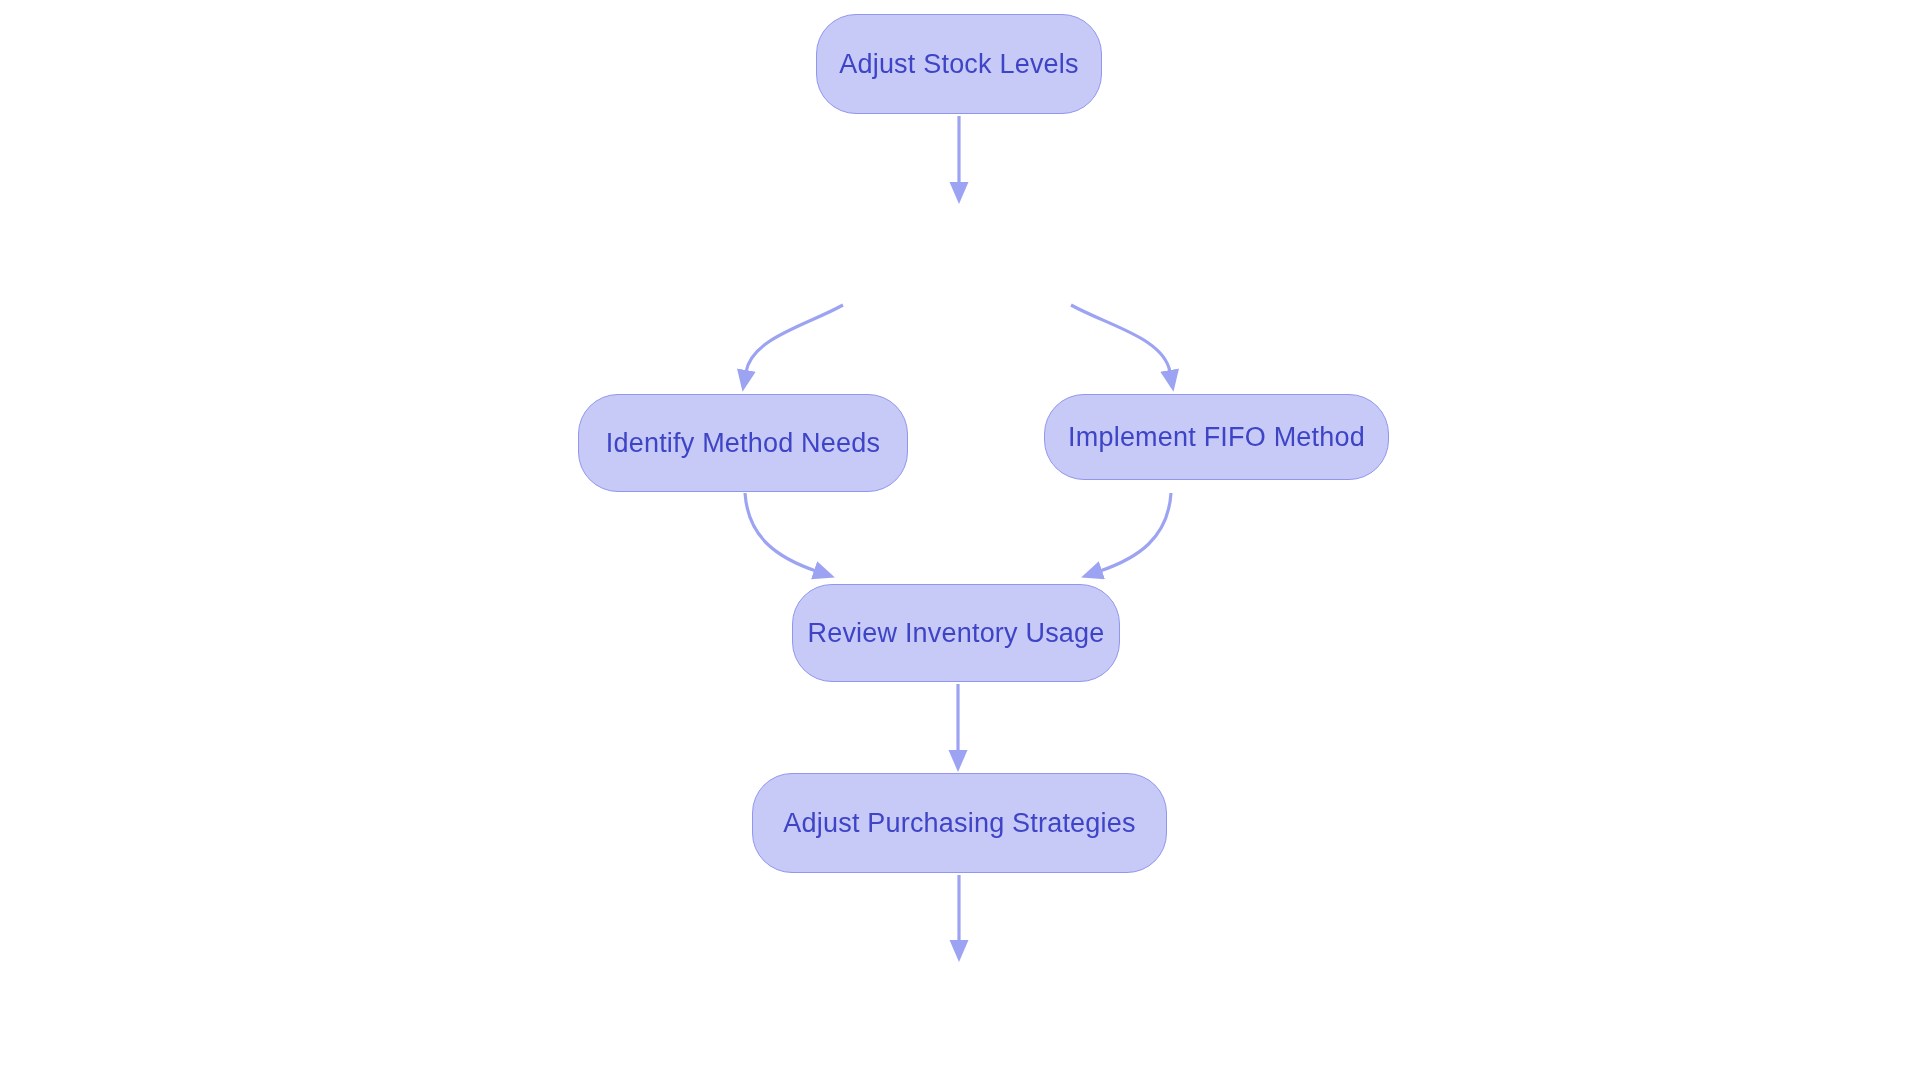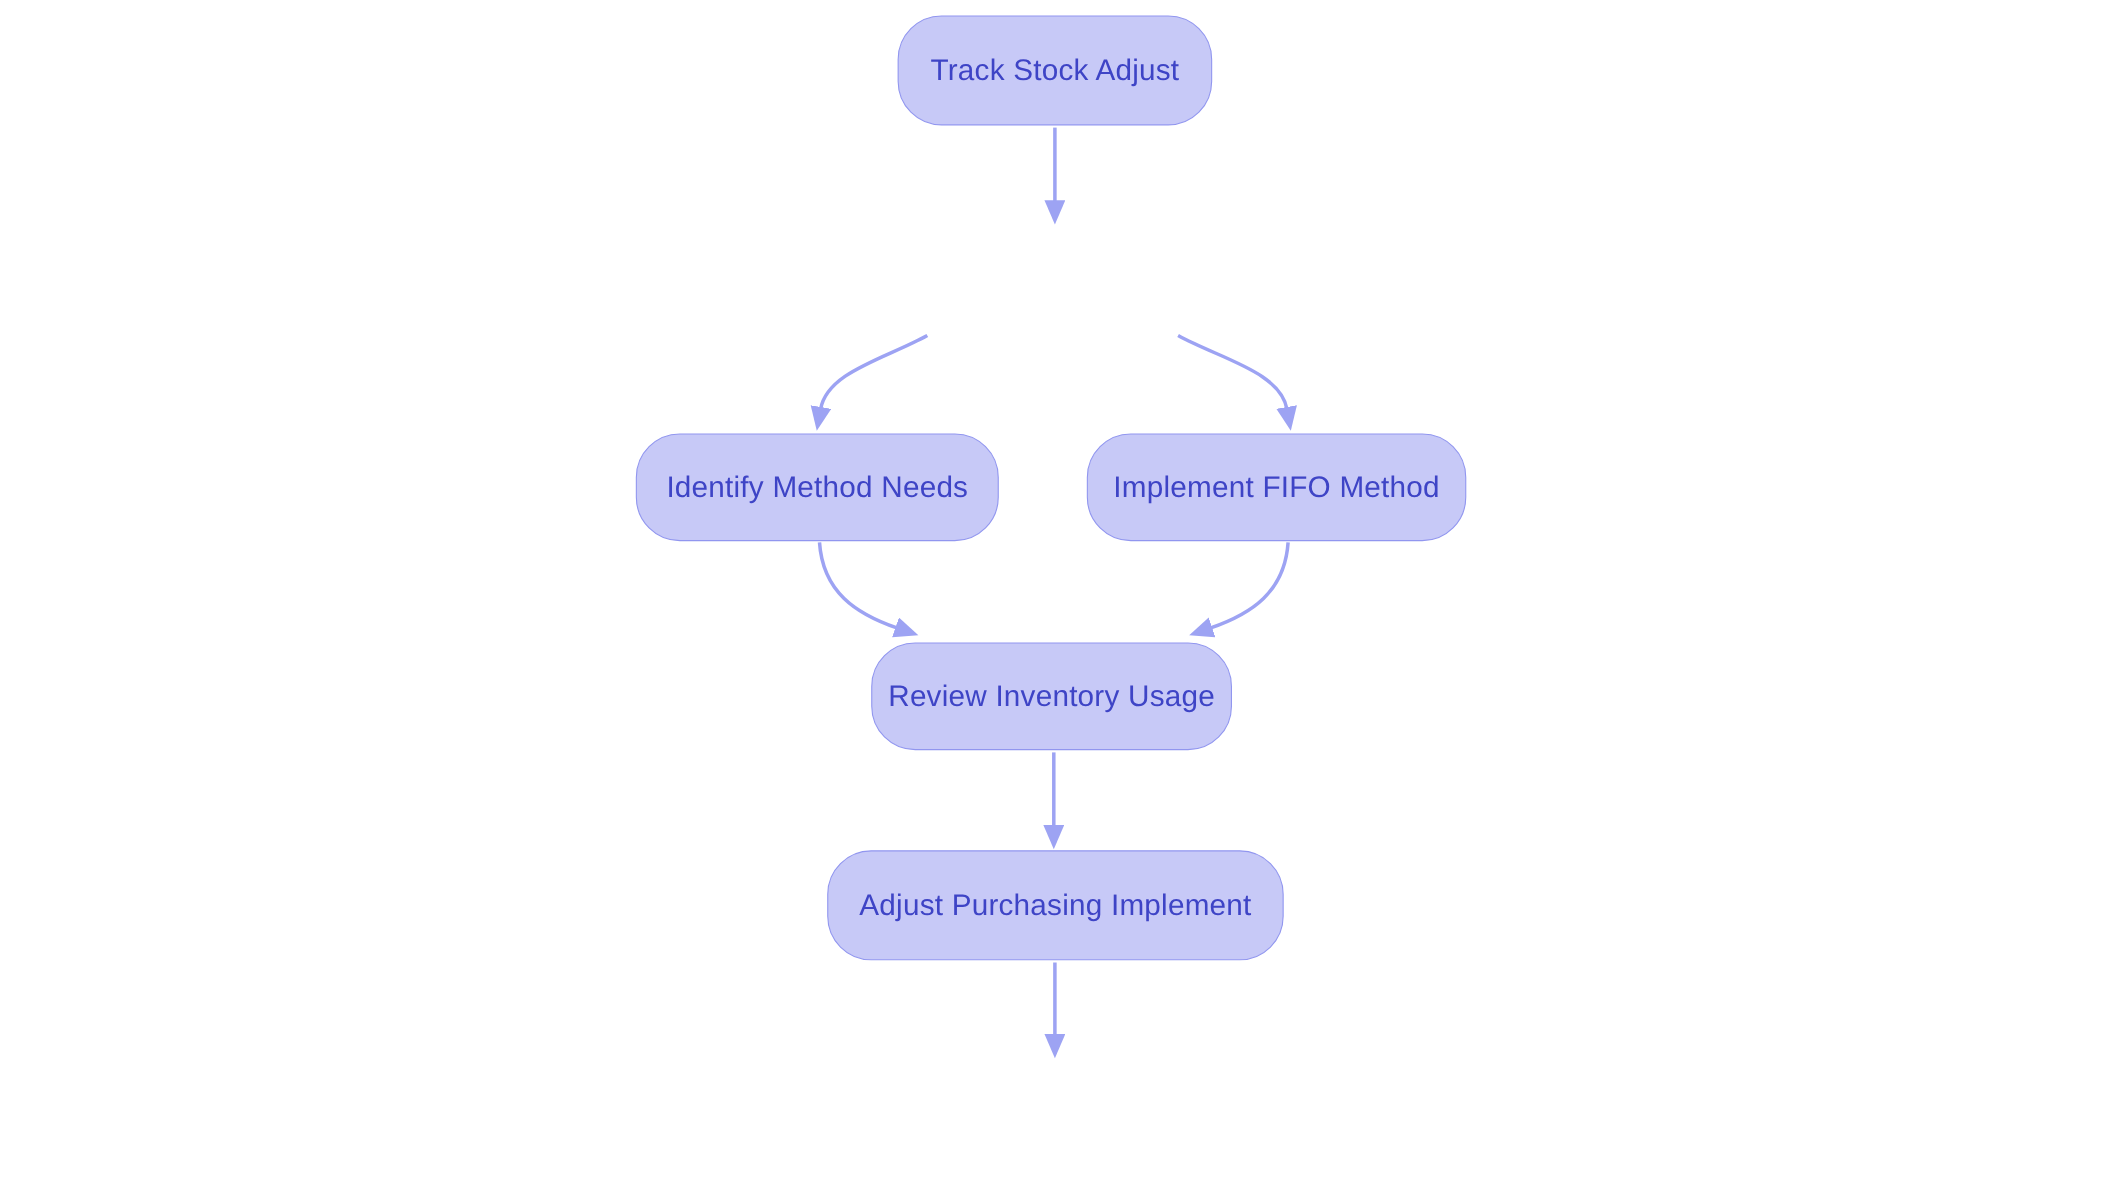--- a/index.html
+++ b/index.html
@@ -45,21 +45,21 @@
     color: var(--node-text);
     font-size: 27px;
     letter-spacing: 0.2px;
     text-align: center;
     white-space: nowrap;
   }
   
   .n-track    { left: 816px;  top: 14px;  width: 286px; height: 100px; }
   .n-organize { left: 759px;  top: 204px; width: 396px; height: 100px; }
   .n-identify { left: 578px;  top: 394px; width: 330px; height: 98px;  }
-  .n-fifo     { left: 988px; top: 394px; width: 345px; height: 98px;  }
+  .n-fifo     { left: 1044px; top: 394px; width: 345px; height: 86px;  }
   .n-review   { left: 792px;  top: 584px; width: 328px; height: 98px;  }
   .n-adjust   { left: 752px;  top: 773px; width: 415px; height: 100px; }
   .n-maintain { left: 751px;  top: 964px; width: 417px; height: 102px; }
 </style>
 </head>
 <body>
 
 <div class="canvas">
 
   <svg class="edges" viewBox="0 0 1920 1083" xmlns="http://www.w3.org/2000/svg" aria-hidden="true">
@@ -78,34 +78,34 @@
     <path class="edge" d="M 745 493 C 748 538 778 558 816 571" marker-end="url(#arrowhead)"></path>
 
     <path class="edge" d="M 1171 493 C 1168 538 1138 558 1100 571" marker-end="url(#arrowhead)"></path>
 
     <path class="edge" d="M 958 684 L 958 752" marker-end="url(#arrowhead)"></path>
 
     <path class="edge" d="M 959 875 L 959 942" marker-end="url(#arrowhead)"></path>
   </svg>
 
   <div class="node n-track">
-    <span>Track Stock Adjust</span>
+    <span>Adjust Stock Levels</span>
   </div>
 
 
   <div class="node n-identify">
     <span>Identify Method Needs</span>
   </div>
 
   <div class="node n-fifo">
     <span>Implement FIFO Method</span>
   </div>
 
   <div class="node n-review">
     <span>Review Inventory Usage</span>
   </div>
 
   <div class="node n-adjust">
-    <span>Adjust Purchasing Implement</span>
+    <span>Adjust Purchasing Strategies</span>
   </div>
 
 
 </div>
 
 </body></html>

